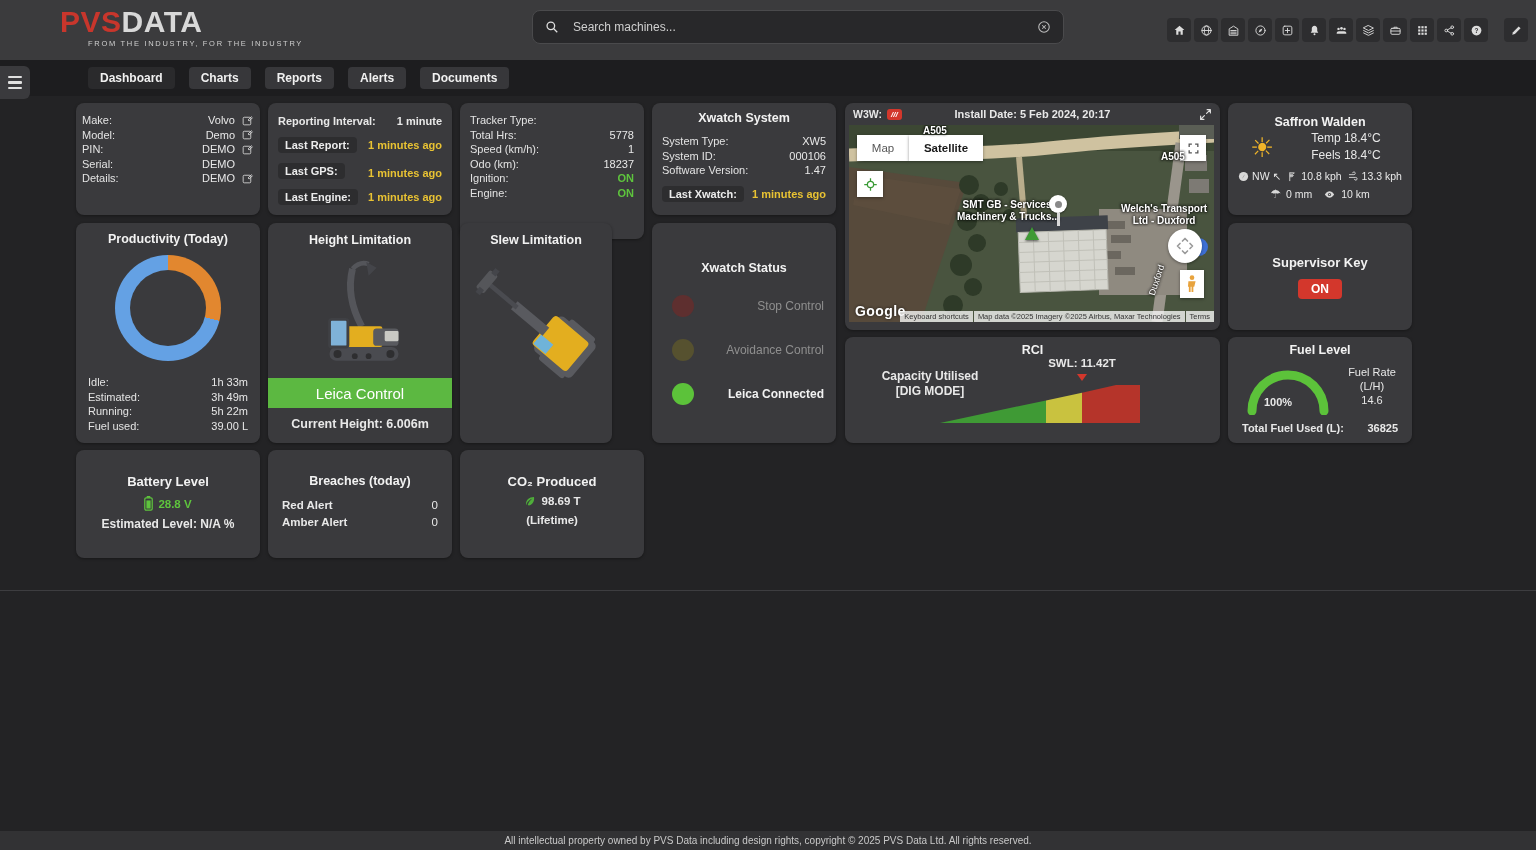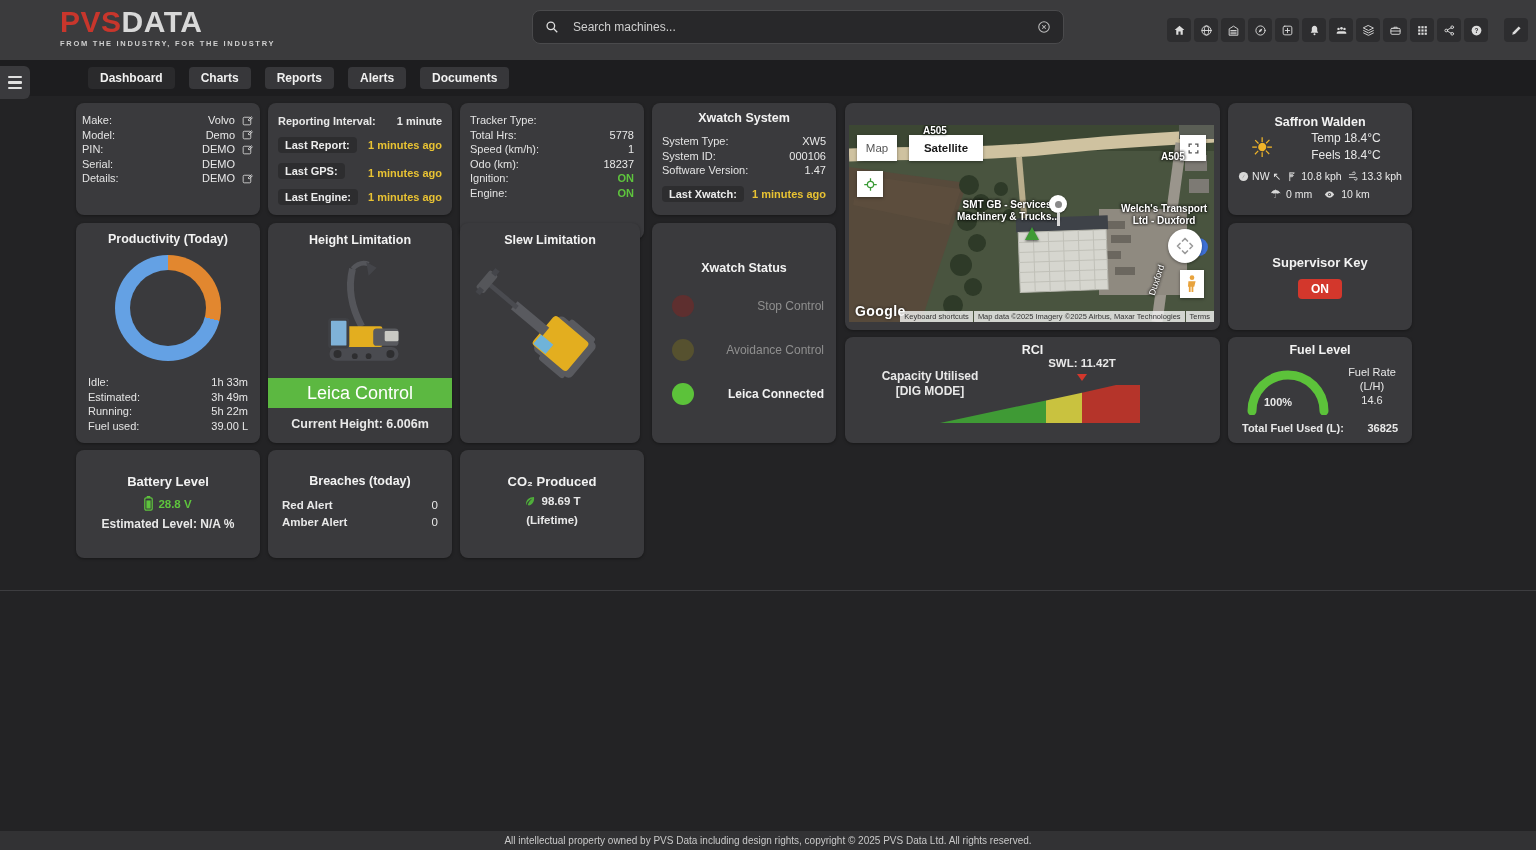--- a/index.html
+++ b/index.html
@@ -4,21 +4,21 @@
 <style>
   html,body{margin:0;padding:0;background:#1b1b1d;}
   body{font-family:"Liberation Sans",sans-serif;color:#e8e8e8;}
   #app{position:relative;width:1536px;height:850px;overflow:hidden;background:#232325;}
 
   
   .topbar{position:absolute;left:0;top:0;width:100%;height:60px;background:#3b3b3d;}
   .logo{position:absolute;left:60px;top:7px;line-height:1;}
   .logo-main{font-size:30px;font-weight:800;letter-spacing:.5px;}
   .logo-red{color:#c8362c}.logo-grey{color:#d8d8d8}
-  .tagline{font-size:7.5px;letter-spacing:1.7px;color:#cfcfcf;margin-top:3px;font-weight:bold;}
+  .tagline{font-size:7.5px;letter-spacing:1.7px;color:#cfcfcf;margin-top:3px;font-weight:normal;margin-left:28px;}
   .search{position:absolute;left:532px;top:10px;width:532px;height:34px;background:#28282a;border:1px solid #4a4a4c;border-radius:8px;display:flex;align-items:center;padding:0 12px;box-sizing:border-box;}
   .search input{flex:1;background:transparent;border:none;outline:none;color:#ddd;font-size:12px;margin-left:12px;font-family:inherit;}
   .search input::placeholder{color:#cfcfcf;}
   .navicons{position:absolute;right:8px;top:18px;display:flex;gap:3px;align-items:center;}
   .icon-btn{width:24px;height:24px;background:#2d2d2f;border-radius:4px;display:flex;align-items:center;justify-content:center;cursor:pointer;}
   .icon-btn svg{width:13px;height:13px;stroke:#dcdcdc;fill:none;stroke-width:1.7;stroke-linecap:round;stroke-linejoin:round;}
   .icon-btn svg .f{fill:#dcdcdc;stroke:none;}
   .gap{width:10px;}
 
   
@@ -43,21 +43,21 @@
   #card-machine{left:76px;top:103px;width:184px;height:112px;padding:10px 6px;text-align:right;}
   #card-machine .kv{height:14.5px;}
   #card-reporting{left:268px;top:103px;width:184px;height:112px;padding:9px 10px;}
   #card-tracker{left:460px;top:103px;width:184px;height:136px;padding:10px 10px;}
   #card-tracker .kv{height:14.5px;}
   #card-xwsys{left:652px;top:103px;width:184px;height:112px;padding:8px 10px;}
   #card-map{left:845px;top:103px;width:375px;height:227px;}
   #card-weather{left:1228px;top:103px;width:184px;height:112px;padding:8px 8px;}
   #card-prod{left:76px;top:223px;width:184px;height:220px;}
   #card-height{left:268px;top:223px;width:184px;height:220px;overflow:hidden;}
-  #card-slew{left:460px;top:223px;width:180px;height:220px;}
+  #card-slew{left:460px;top:223px;width:152px;height:220px;}
   #card-xwstat{left:652px;top:223px;width:184px;height:220px;}
   #card-super{left:1228px;top:223px;width:184px;height:107px;}
   #card-rci{left:845px;top:337px;width:375px;height:106px;}
   #card-fuel{left:1228px;top:337px;width:184px;height:106px;}
   #card-batt{left:76px;top:450px;width:184px;height:108px;}
   #card-breach{left:268px;top:450px;width:184px;height:108px;padding:0 14px;}
   #card-co2{left:460px;top:450px;width:184px;height:108px;}
 
   
   .map-head{height:22px;display:flex;align-items:center;padding:0 8px;font-size:10.5px;font-weight:bold;position:relative;}
@@ -72,21 +72,21 @@
   .attr div{background:rgba(245,245,245,.8);padding:1px 4px;}
   .glogo{position:absolute;left:6px;bottom:3px;color:#fff;font-size:14px;font-weight:bold;letter-spacing:.4px;text-shadow:0 0 3px rgba(0,0,0,.7);}
 
   
   #donut{position:absolute;left:39px;top:32px;width:106px;height:106px;border-radius:50%;}
   #donut::after{content:"";position:absolute;left:15px;top:15px;width:76px;height:76px;border-radius:50%;background:#3a3a3d;}
   #card-prod .rows{position:absolute;left:12px;right:12px;top:152px;}
   #card-prod .kv{height:14.5px;}
 
   
-  .banner{position:absolute;left:0;right:0;top:155px;height:30px;display:flex;align-items:center;justify-content:center;font-size:18px;color:#fff;font-weight:normal;}
+  .banner{position:absolute;left:0;right:0;top:155px;height:30px;display:flex;align-items:center;justify-content:center;font-size:15px;color:#fff;font-weight:normal;}
   .curheight{position:absolute;left:0;right:0;top:194px;text-align:center;font-weight:bold;font-size:12.5px;}
 
   
   .statrow{position:absolute;left:20px;right:12px;height:22px;display:flex;align-items:center;justify-content:space-between;font-size:12px;}
   .statdot{width:22px;height:22px;border-radius:50%;}
   .statlbl{color:#8f8f8f;}
   .statrow.on .statlbl{color:#f2f2f2;font-weight:bold;}
 
   
   .rci-caption{position:absolute;left:20px;top:32px;width:130px;text-align:center;font-weight:bold;font-size:12px;line-height:15px;}
@@ -355,20 +355,30 @@
         <span class="dimlabel">Software Version:</span>
         <span>1.47</span>
       </div>
     <div class="kv" style="margin-top:8px;">
         <span class="pill">Last Xwatch:</span>
         <span class="yellow">1 minutes ago</span>
       </div>
   </div>
 
   <div class="card" id="card-map">
+    <div class="map-head">
+      <span>W3W:</span>
+      <span class="w3w-badge">///</span>
+      <span class="map-date">Install Date: 5 Feb 2024, 20:17</span>
+      <span class="expand">
+          <svg width="13" height="13" viewBox="0 0 24 24" style="stroke:#e0e0e0;fill:none;stroke-width:2.2;stroke-linecap:round;">
+            <path d="M14 10 L21 3 M21 3 h-6 M21 3 v6 M10 14 L3 21 M3 21 h6 M3 21 v-6"></path>
+          </svg>
+        </span>
+    </div>
     <div class="map-body">
       <svg class="scene" width="365" height="197" viewBox="0 0 365 197">
         <rect width="365" height="197" fill="#49543f"></rect>
         <rect width="365" height="26" fill="#3c4733"></rect>
         <polygon points="0,42 118,58 72,197 0,197" fill="#574a3b"></polygon>
         <polygon points="10,50 112,64 100,100 4,80" fill="#5f5040" opacity="0.6"></polygon>
         <path d="M0 30 C80 27 140 30 210 22 C270 16 330 13 365 11" stroke="#cfc2a0" stroke-width="13" fill="none"></path>
         <path d="M170 32 L176 102" stroke="#b9ad8c" stroke-width="6" fill="none"></path>
         <path d="M332 18 L308 197" stroke="#9a958c" stroke-width="11" fill="none"></path>
         <g fill="#2e3a28">
@@ -398,21 +408,21 @@
             </g>
         </g>
         <g fill="#7d7a74">
             <rect x="336" y="30" width="22" height="16"></rect>
             <rect x="340" y="54" width="20" height="14"></rect>
             <rect x="330" y="0" width="35" height="14" fill="#5a5e55"></rect>
           </g>
         <circle cx="350" cy="122" r="9" fill="#3d6fd4"></circle>
       </svg>
 
-      <div class="mbtn" style="left:8px;top:10px;width:40px;height:26px;">
+      <div class="mbtn" style="left:8px;top:10px;width:52px;height:26px;">
           <span>Map</span>
         </div>
       <div class="mbtn" style="left:60px;top:10px;width:74px;height:26px;color:#1a1a1a;font-weight:bold;">
           <span>Satellite</span>
         </div>
       <div class="mbtn" style="right:8px;top:10px;width:26px;height:26px;">
           <svg width="13" height="13" viewBox="0 0 24 24" style="stroke:#565656;fill:none;stroke-width:2.4;">
             <path d="M4 9 V4 H9 M15 4 H20 V9 M20 15 V20 H15 M9 20 H4 V15"></path>
           </svg>
         </div>

